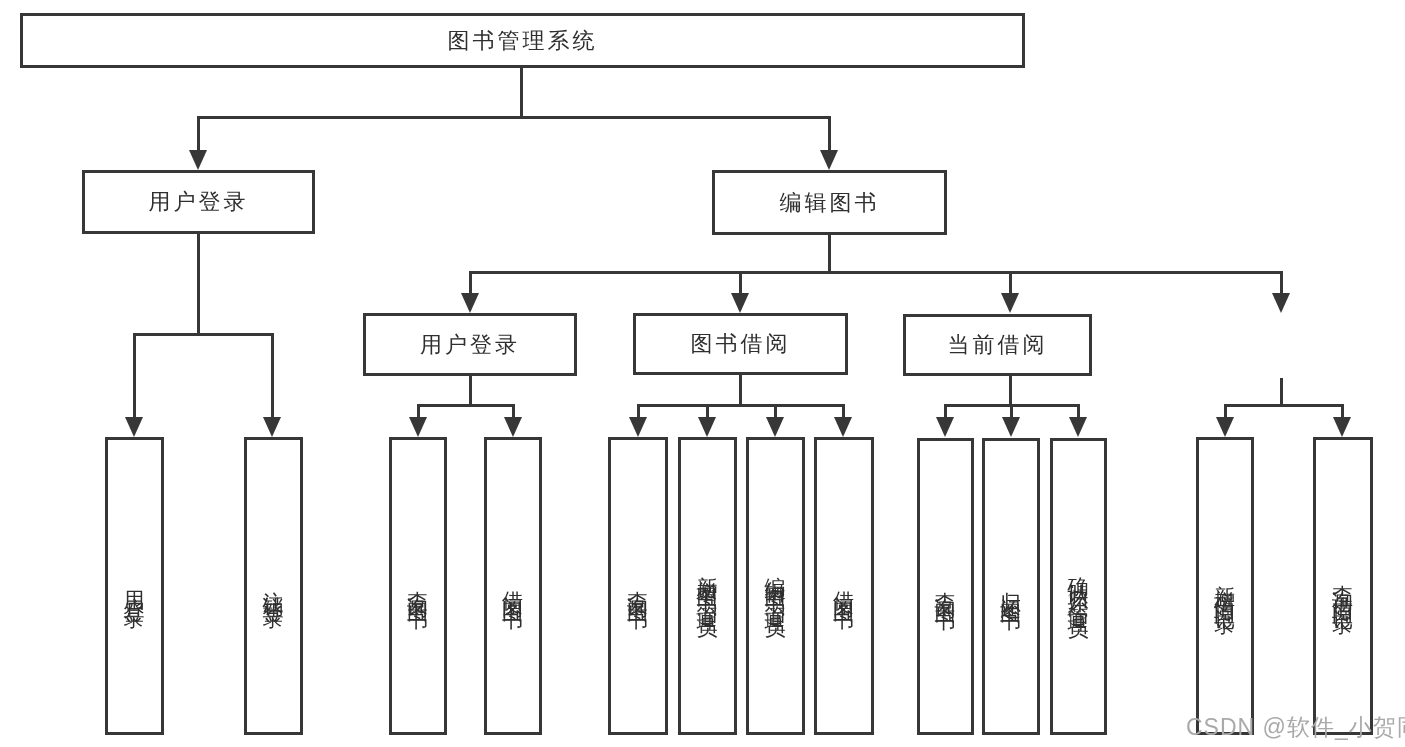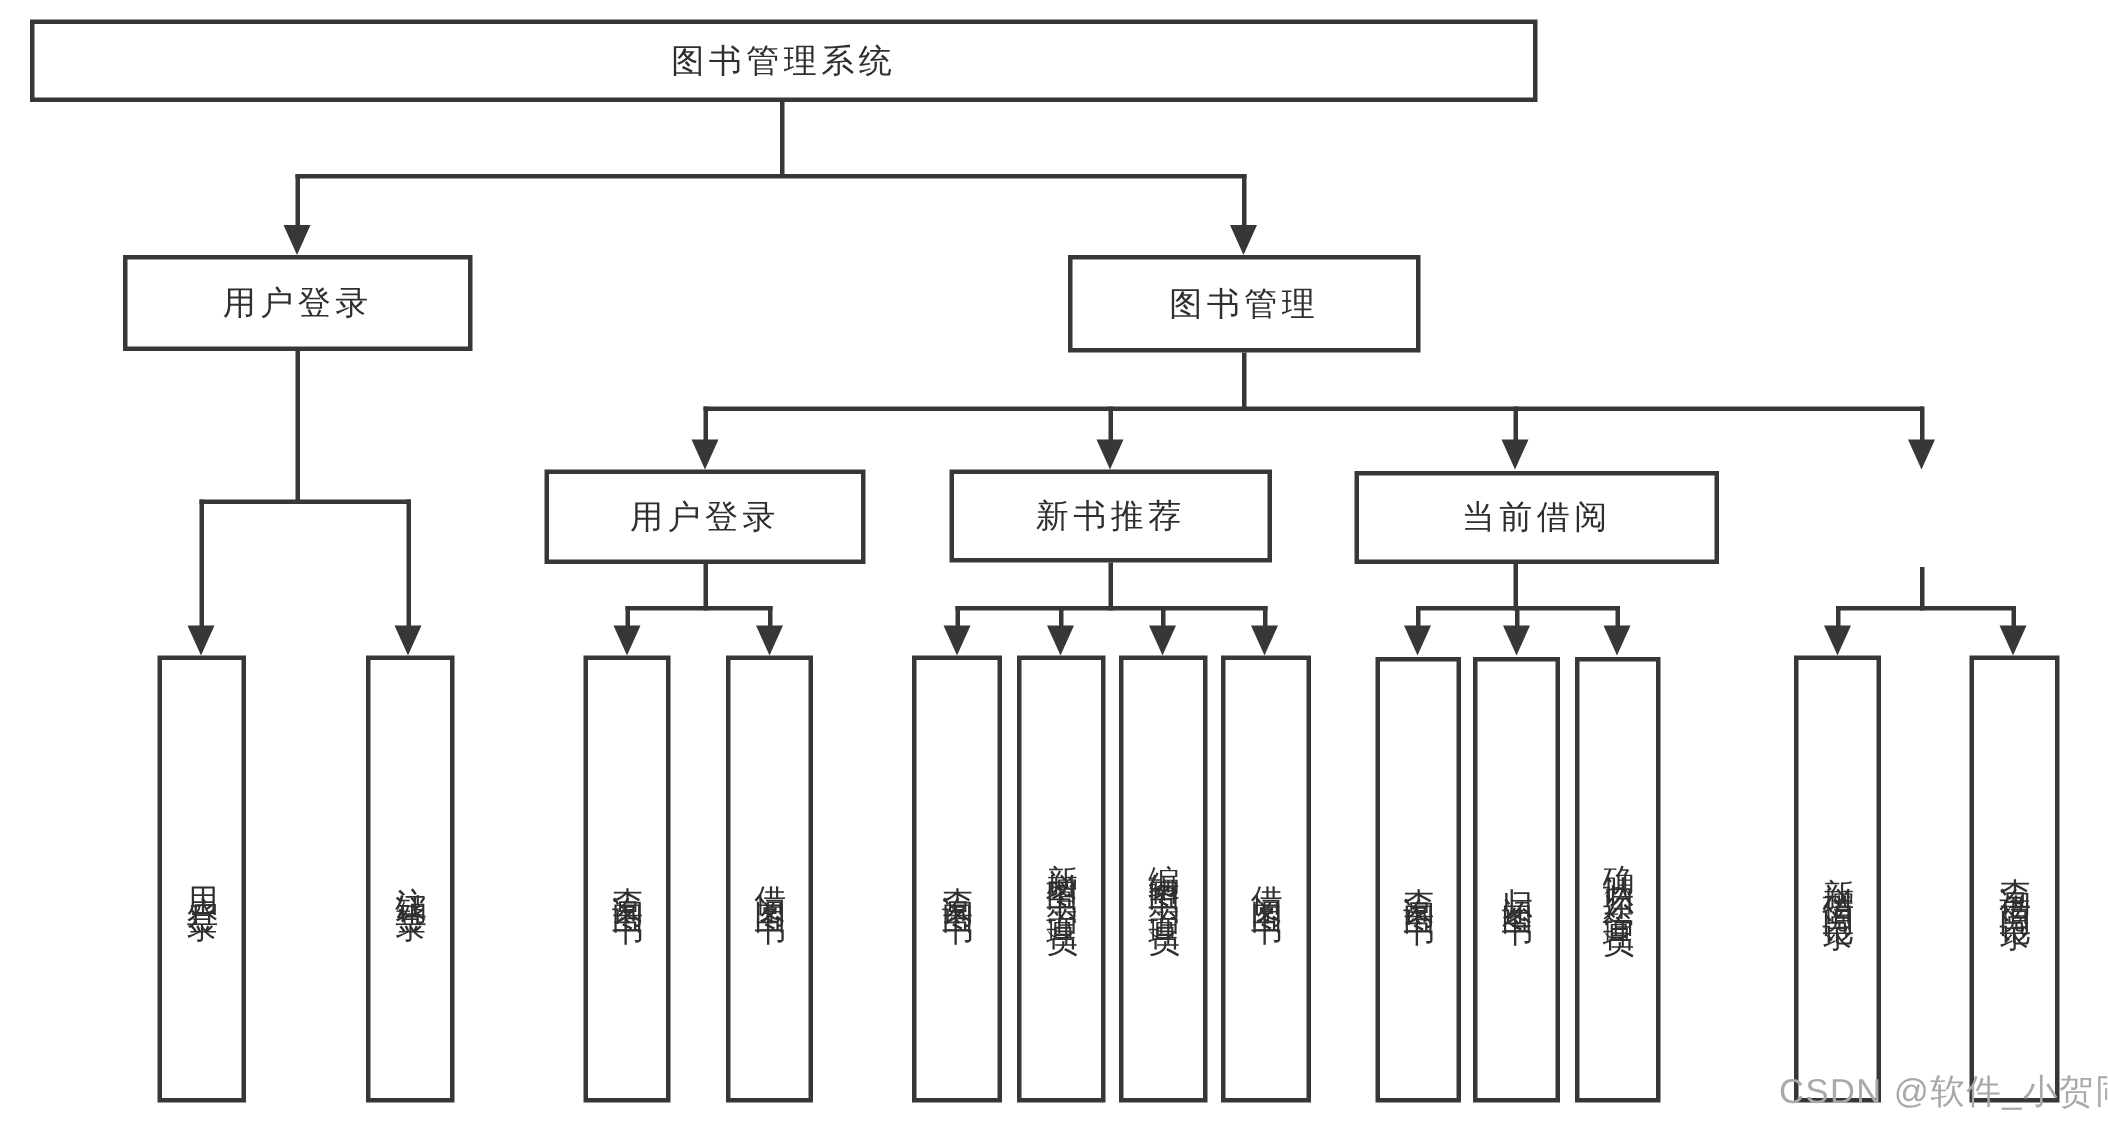--- a/index.html
+++ b/index.html
@@ -59,43 +59,43 @@
   <div class="box hbox" style="left:20px; top:13px; width:1005px; height:55px;">图书管理系统</div>
 
   <div class="vline" style="left:520px; top:68px; height:50px;"></div>
   <div class="hline" style="left:197px; top:116px; width:634px;"></div>
   <div class="vline" style="left:197px; top:116px; height:35px;"></div>
   <div class="arrow" style="left:189px; top:150px;"></div>
   <div class="vline" style="left:828px; top:116px; height:35px;"></div>
   <div class="arrow" style="left:820px; top:150px;"></div>
 
   <div class="box hbox" style="left:82px; top:170px; width:233px; height:64px;">用户登录</div>
-  <div class="box hbox" style="left:712px; top:170px; width:235px; height:65px;">图书管理</div>
+  <div class="box hbox" style="left:712px; top:170px; width:235px; height:65px;">编辑图书</div>
 
   <div class="vline" style="left:197px; top:234px; height:101px;"></div>
   <div class="hline" style="left:133px; top:333px; width:141px;"></div>
   <div class="vline" style="left:133px; top:333px; height:85px;"></div>
   <div class="arrow" style="left:125px; top:417px;"></div>
   <div class="vline" style="left:271px; top:333px; height:85px;"></div>
   <div class="arrow" style="left:263px; top:417px;"></div>
 
   <div class="vline" style="left:828px; top:235px; height:39px;"></div>
   <div class="hline" style="left:469px; top:271px; width:813px;"></div>
   <div class="vline" style="left:469px; top:271px; height:23px;"></div>
   <div class="arrow" style="left:461px; top:293px;"></div>
   <div class="vline" style="left:739px; top:271px; height:23px;"></div>
   <div class="arrow" style="left:731px; top:293px;"></div>
   <div class="vline" style="left:1009px; top:271px; height:23px;"></div>
   <div class="arrow" style="left:1001px; top:293px;"></div>
   <div class="vline" style="left:1280px; top:271px; height:23px;"></div>
   <div class="arrow" style="left:1272px; top:293px;"></div>
 
   <div class="box hbox" style="left:363px; top:313px; width:214px; height:63px;">用户登录</div>
-  <div class="box hbox" style="left:633px; top:313px; width:215px; height:62px;">新书推荐</div>
-  <div class="box hbox" style="left:903px; top:314px; width:243px; height:62px;">当前借阅</div>
+  <div class="box hbox" style="left:633px; top:313px; width:215px; height:62px;">图书借阅</div>
+  <div class="box hbox" style="left:903px; top:314px; width:189px; height:62px;">当前借阅</div>
 
   <div class="vline" style="left:469px; top:375px; height:32px;"></div>
   <div class="hline" style="left:417px; top:404px; width:98px;"></div>
   <div class="vline" style="left:417px; top:404px; height:14px;"></div>
   <div class="arrow" style="left:409px; top:417px;"></div>
   <div class="vline" style="left:512px; top:404px; height:14px;"></div>
   <div class="arrow" style="left:504px; top:417px;"></div>
 
   <div class="vline" style="left:739px; top:375px; height:32px;"></div>
   <div class="hline" style="left:637px; top:404px; width:208px;"></div>

